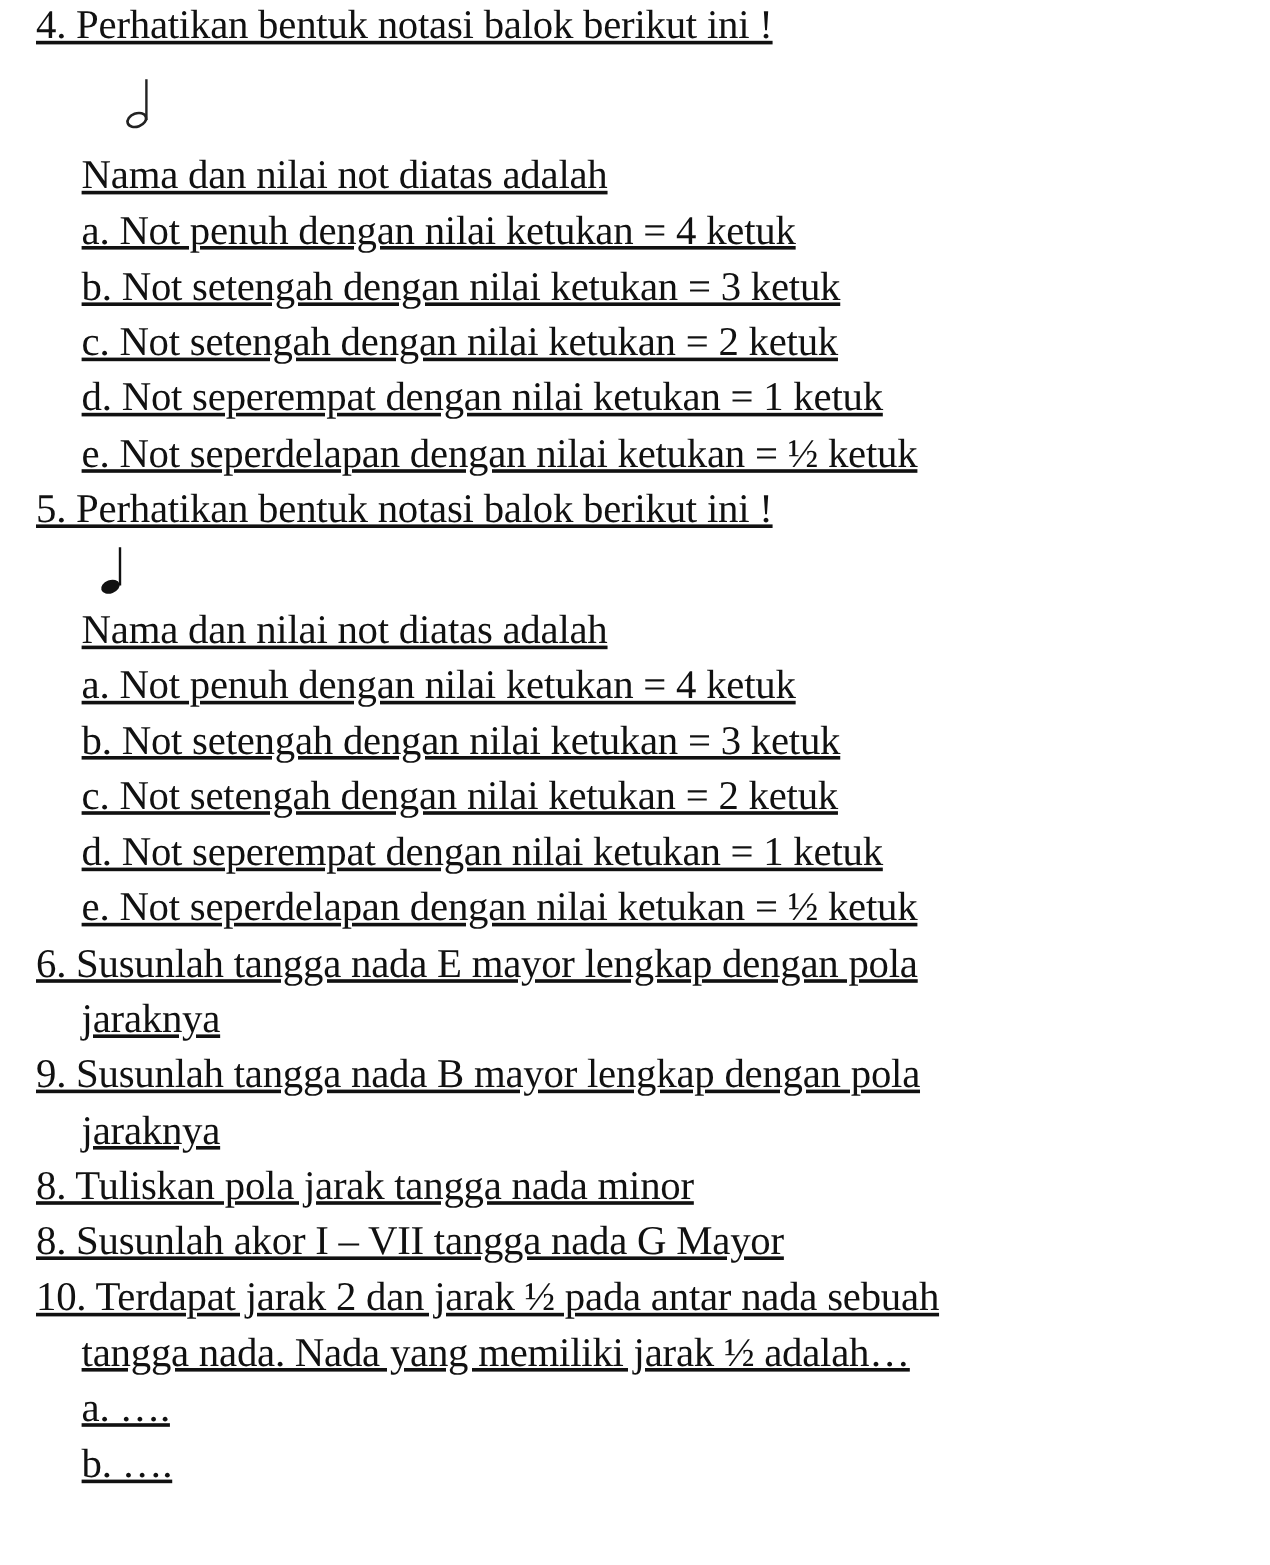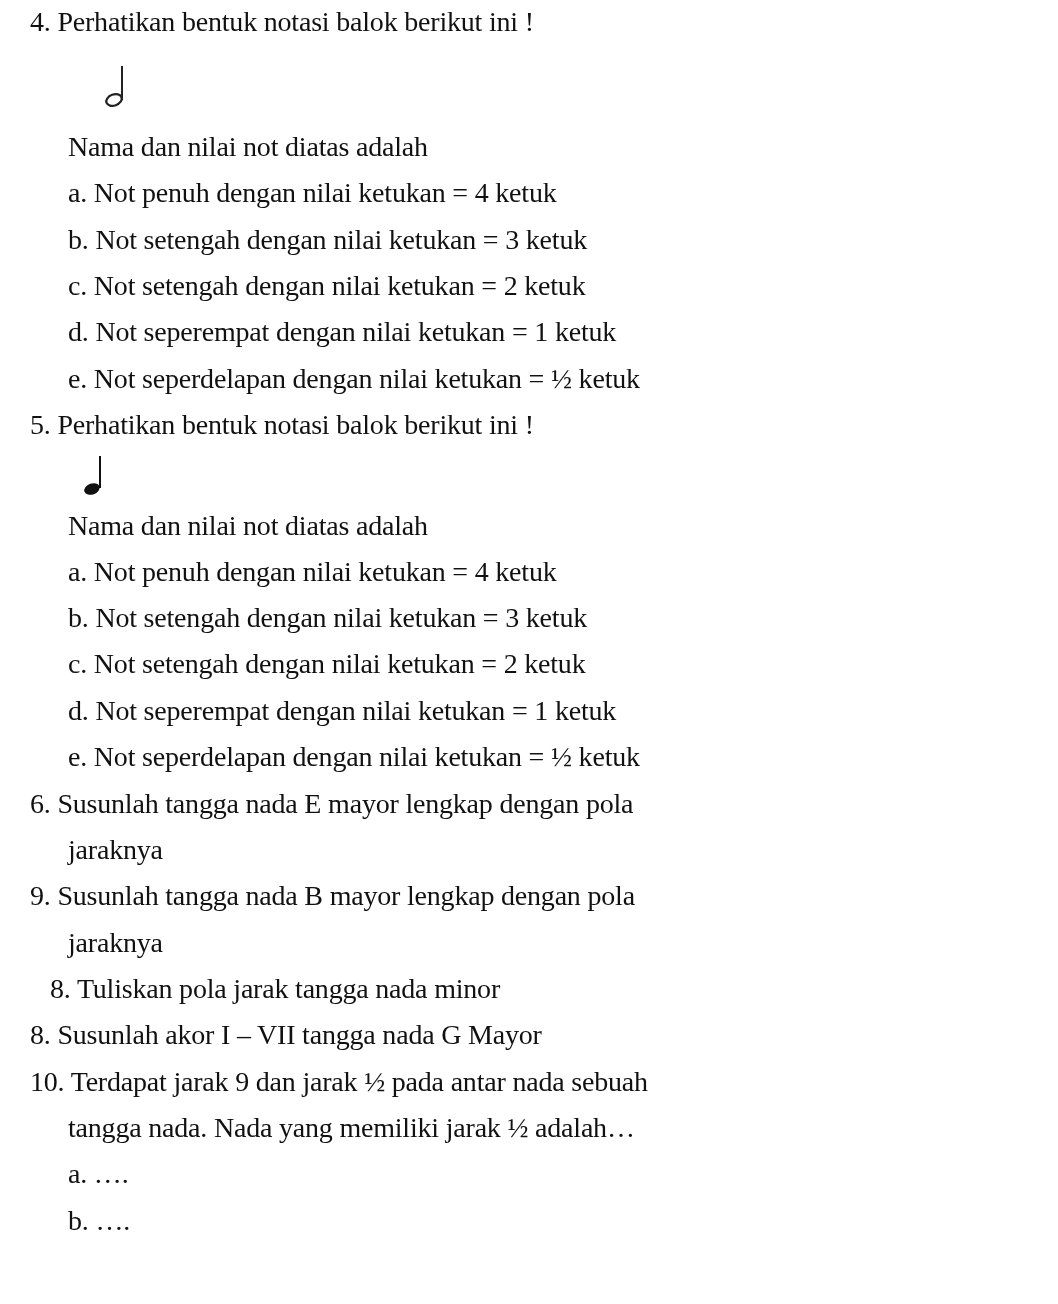--- a/index.html
+++ b/index.html
@@ -3,24 +3,25 @@
   <meta charset="utf-8">
   <style>
     html, body { margin: 0; padding: 0; background: #ffffff; }
     body {
       width: 1058px; height: 1304px; position: relative; overflow: hidden;
       font-family: "Liberation Serif", "DejaVu Serif", serif;
       color: #111111;
     }
     .line {
       position: absolute;
-      font-size: 28px;
+      font-size: 34px;
       line-height: 40px;
       white-space: nowrap;
       letter-spacing: -0.2px;
+      text-decoration: underline;
     }
     .q { left: 30px; }
     .ind { left: 68px; }
     .note {
       position: absolute;
       width: 40px; height: 50px;
     }
   </style>
 </head>
 <body>
@@ -48,20 +49,20 @@
 <div class="line ind" style="top:644px;">c. Not setengah dengan nilai ketukan = 2 ketuk</div>
 <div class="line ind" style="top:691px;">d. Not seperempat dengan nilai ketukan = 1 ketuk</div>
 <div class="line ind" style="top:737px;">e. Not seperdelapan dengan nilai ketukan = ½  ketuk</div>
 
 <div class="line q" style="top:784px;">6. Susunlah tangga nada E mayor lengkap dengan pola</div>
 <div class="line ind" style="top:830px;">jaraknya</div>
 
 <div class="line q" style="top:876px;">9. Susunlah tangga nada B mayor lengkap dengan pola</div>
 <div class="line ind" style="top:923px;">jaraknya</div>
 
-<div class="line q" style="top:969px;margin-left:20px;">8. Tuliskan pola jarak tangga nada minor</div>
+<div class="line q" style="top:969px;">8. Tuliskan pola jarak tangga nada minor</div>
 
 <div class="line q" style="top:1015px;">8. Susunlah akor  I – VII tangga nada G Mayor</div>
 
-<div class="line q" style="top:1062px;">10. Terdapat jarak 9 dan jarak ½  pada antar nada sebuah</div>
+<div class="line q" style="top:1062px;">10. Terdapat jarak 2 dan jarak ½  pada antar nada sebuah</div>
 <div class="line ind" style="top:1108px;text-align:center;">tangga nada. Nada yang memiliki jarak ½ adalah…</div>
 <div class="line ind" style="top:1154px;">a. ….</div>
 <div class="line ind" style="top:1201px;">b. ….</div>
 
 </body></html>

